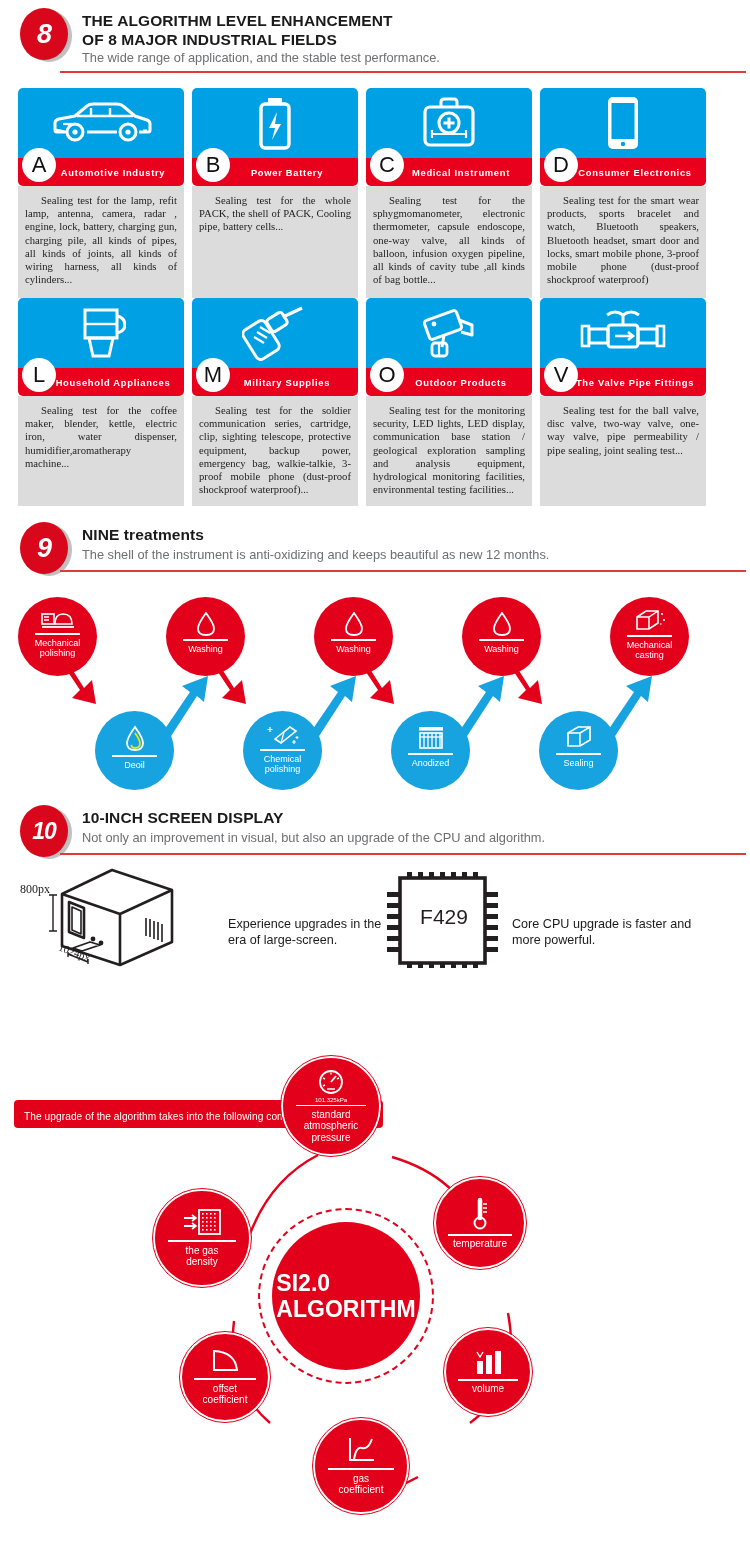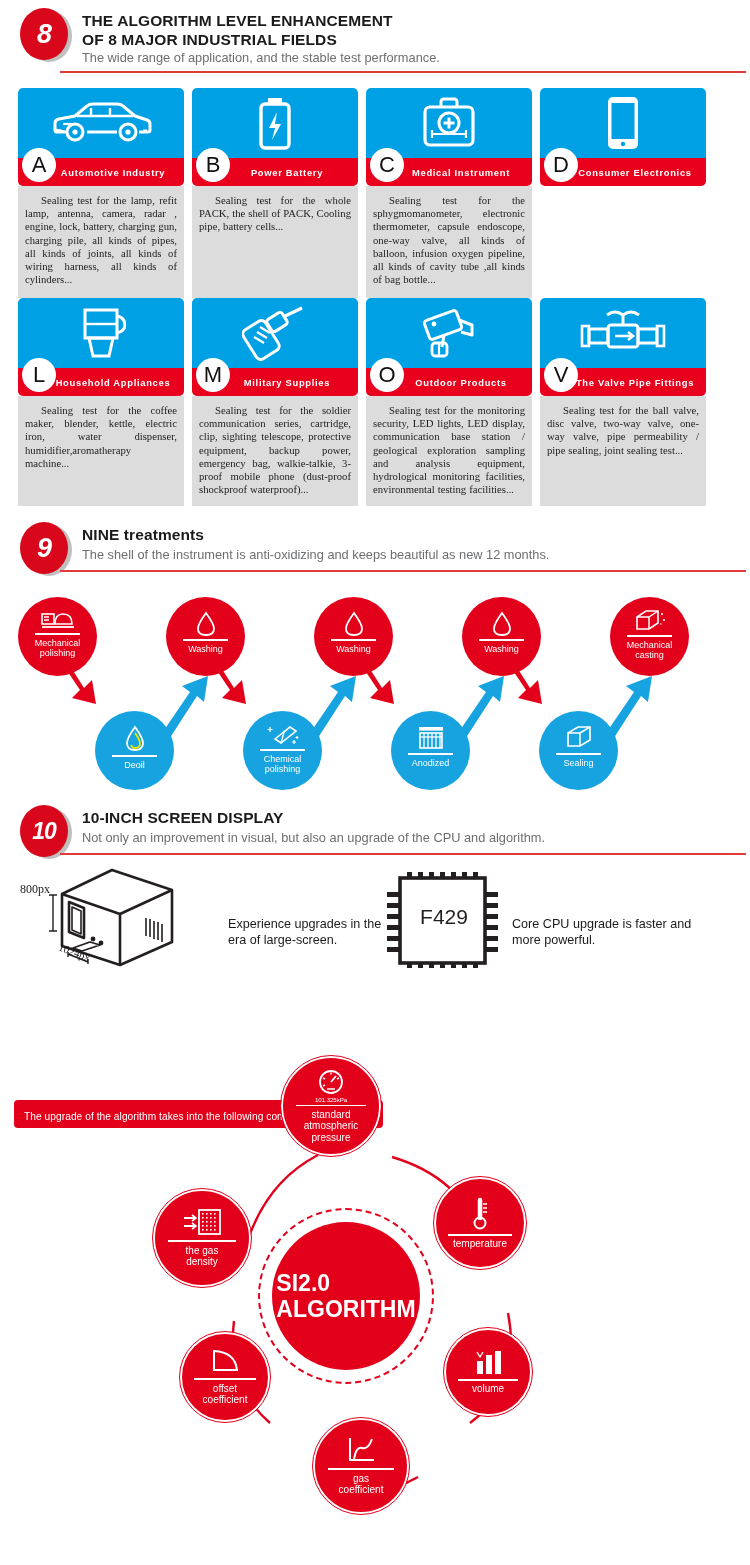--- a/index.html
+++ b/index.html
@@ -192,20 +192,21 @@
       <svg class="ico" width="36" height="58" viewBox="0 0 36 58">
         <rect x="3" y="3" width="30" height="52" rx="5" fill="#fff"></rect>
         <rect x="6.5" y="9" width="23" height="36" fill="#00a0e4"></rect>
         <circle cx="18" cy="50" r="2.2" fill="#00a0e4"></circle>
       </svg>
     </div>
     <div class="card-bar">
       <div class="card-letter">D</div>
       <div class="card-bar-label">Consumer Electronics</div>
     </div>
+    <div class="card-body h1">Sealing test for the smart wear products, sports bracelet and watch, Bluetooth speakers, Bluetooth headset, smart door and locks, smart mobile phone, 3-proof mobile phone (dust-proof shockproof waterproof)</div>
   </div>
 
   <div class="card" style="left:18px; top:298px;">
     <div class="card-top">
       <svg class="ico" width="50" height="58" viewBox="0 0 50 58">
         <path d="M9 6 L41 6 L41 34 L9 34 Z" stroke="#fff" stroke-width="3" fill="none"></path>
         <path d="M41 12 Q49 14 49 21 Q49 27 41 29" stroke="#fff" stroke-width="3" fill="none"></path>
         <path d="M13 34 L37 34 L33 52 L17 52 Z" stroke="#fff" stroke-width="3" fill="none"></path>
         <path d="M9 20 L41 20" stroke="#fff" stroke-width="2.4"></path>
       </svg>

